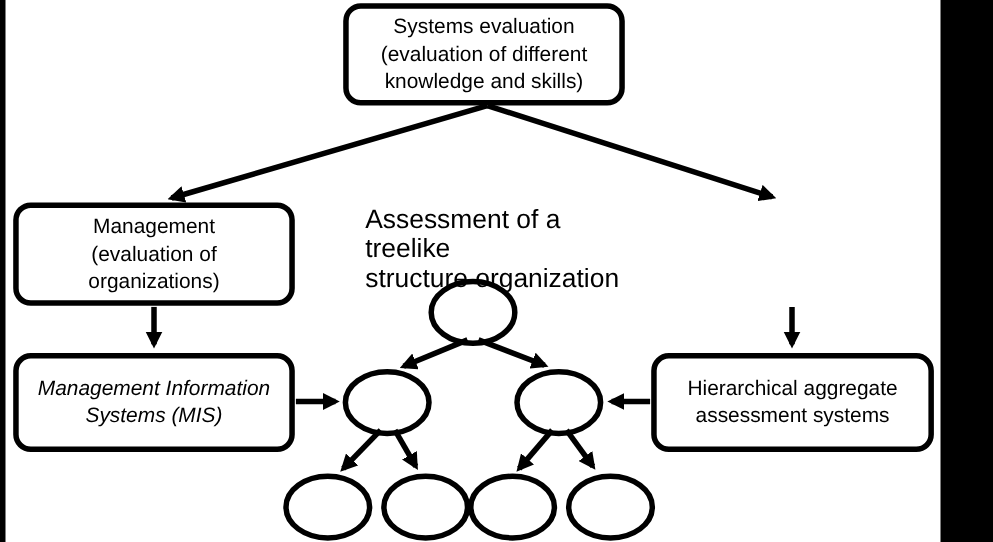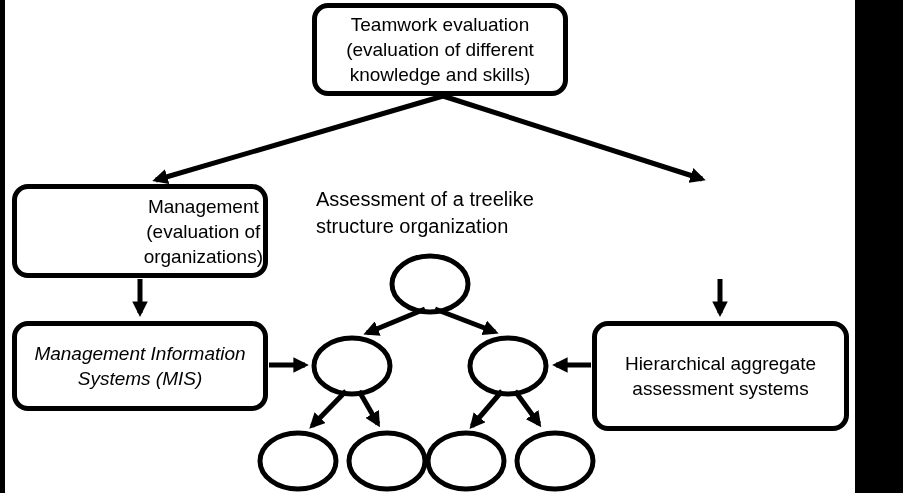--- a/index.html
+++ b/index.html
@@ -34,35 +34,35 @@
     align-items: center;
     justify-content: center;
     text-align: center;
     font-size: 19px;
     line-height: 25px;
     color: #000000;
   }
   .node .node-label { white-space: pre-line; }
   .caption {
     position: absolute;
-    left: 316px;
+    left: 332px;
     top: 186px;
     width: 252px;
-    font-size: 20px;
+    font-size: 24px;
     line-height: 27px;
     color: #000000;
     text-align: left;
     white-space: pre-line;
   }
   
   .node-teamwork   { left: 312px; top: 3px;   width: 256px; height: 93px; }
-  .node-management { left: 12px;  top: 184px; width: 256px; height: 94px; justify-content: flex-end; }
+  .node-management { left: 12px;  top: 184px; width: 256px; height: 94px; }
   .node-teams      { left: 592px; top: 184px; width: 257px; height: 94px; }
   .node-mis        { left: 12px;  top: 321px; width: 256px; height: 90px; font-style: italic; }
-  .node-hier       { left: 592px; top: 321px; width: 257px; height: 110px; }
+  .node-hier       { left: 592px; top: 321px; width: 257px; height: 90px; }
 </style>
 </head>
 <body>
 
 <div class="canvas">
   <div class="paper"></div>
 
   <svg class="connectors" width="903" height="493" viewBox="0 0 903 493">
     <defs>
       <marker id="ah" viewBox="0 0 10 10" refX="7.5" refY="5" markerWidth="3.1" markerHeight="3.1" orient="auto">
@@ -90,21 +90,21 @@
       <line x1="425" y1="309" x2="367" y2="333" marker-end="url(#ah)"></line>
       <line x1="435" y1="309" x2="495" y2="332" marker-end="url(#ah)"></line>
       <line x1="346" y1="391" x2="312" y2="426" marker-end="url(#ah)"></line>
       <line x1="359" y1="391" x2="378" y2="424" marker-end="url(#ah)"></line>
       <line x1="502" y1="391" x2="472" y2="426" marker-end="url(#ah)"></line>
       <line x1="515" y1="391" x2="539" y2="424" marker-end="url(#ah)"></line>
     </g>
   </svg>
 
   <div class="node node-teamwork">
-    <span class="node-label">Teamwork evaluation
+    <span class="node-label">Systems evaluation
 (evaluation of different
 knowledge and skills)</span>
   </div>
 
   <div class="node node-management">
     <span class="node-label">Management
 (evaluation of
 organizations)</span>
   </div>
 

